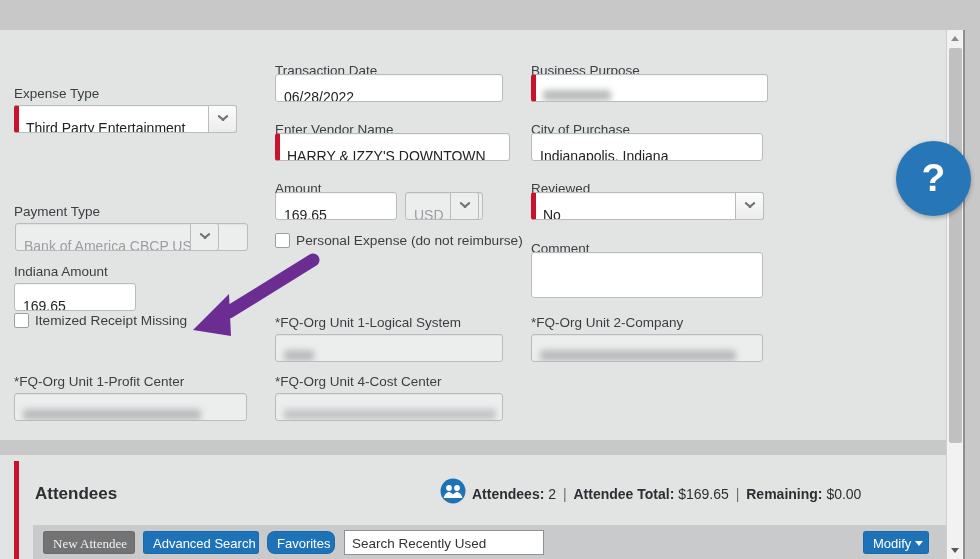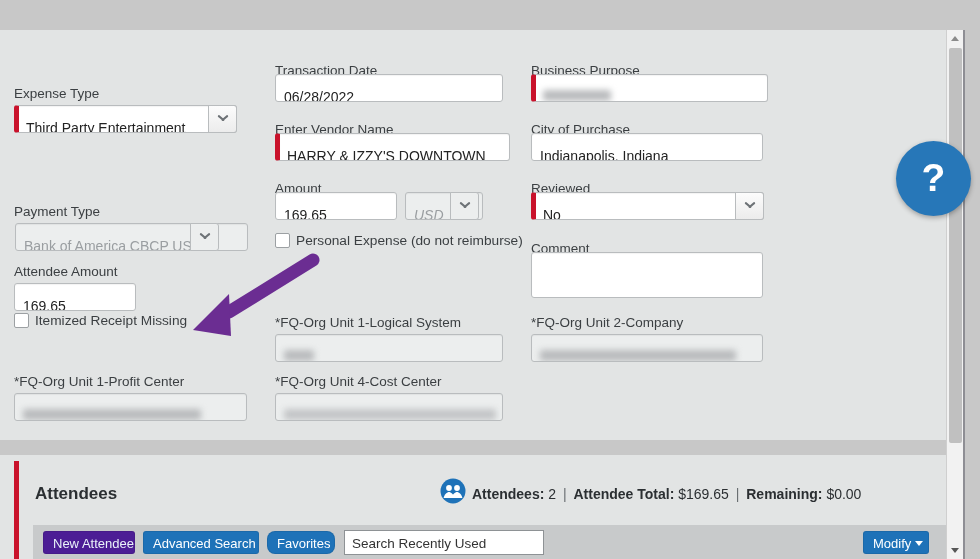--- a/index.html
+++ b/index.html
@@ -218,21 +218,21 @@
     font-size: 13px;
     color: #fff;
     text-align: center;
     line-height: 23px;
     padding: 0 9px;
     white-space: nowrap;
     cursor: pointer;
     border: 1px solid rgba(0,0,0,.08);
   }
   .btn-primary { background: #1e72b8; }
-  .btn-disabled { background: #4c1d95; color: #eaf3fa; cursor: default; }
+  .btn-disabled { background: #737373; color: #eaf3fa; cursor: default; font-family: Liberation Serif, serif; }
   .srchbox {
     position: absolute; top: 5px;
     height: 25px;
     background: #fff;
     border: 1px solid #8e9295;
     font-size: 13.5px;
     color: #333;
     padding: 2px 6px 0 7px;
     line-height: 21px;
     white-space: nowrap;
@@ -265,42 +265,42 @@
     </div>
 
     <div class="field-label" style="left:14px; top:174px;">Payment Type</div>
     <div class="sel-wrap" style="left:15px; top:193px; width:204px; height:28px;">
       <div class="ctrl disabled" style="left:0; top:0; width:233px;">Bank of America CBCP US</div>
       <div class="sel-btn flat">
         <span class="chev"></span>
       </div>
     </div>
 
-    <div class="field-label" style="left:14px; top:234px;">Attendee Amount</div>
+    <div class="field-label" style="left:14px; top:234px;">Indiana Amount</div>
     <div class="ctrl" style="left:14px; top:253px; width:122px;">169.65</div>
 
     <div class="cbrow" style="left:14px; top:283px;">
       <span class="cbox"></span><span>Itemized Receipt Missing</span>
     </div>
 
     <div class="field-label" style="left:14px; top:344px;">*FQ-Org Unit 1-Profit Center</div>
     <div class="ctrl disabled" style="left:14px; top:363px; width:233px;">
       <span class="blur" style="width:178px;"></span>
     </div>
 
     <div class="field-label" style="left:275px; top:33px;">Transaction Date</div>
     <div class="ctrl" style="left:275px; top:44px; width:228px;">06/28/2022</div>
 
     <div class="field-label" style="left:275px; top:92px;">Enter Vendor Name</div>
     <div class="ctrl req" style="left:275px; top:103px; width:235px;">HARRY &amp; IZZY'S DOWNTOWN</div>
 
     <div class="field-label" style="left:275px; top:151px;">Amount</div>
     <div class="ctrl" style="left:275px; top:162px; width:122px;">169.65</div>
     <div class="sel-wrap" style="left:405px; top:162px; width:74px; height:28px;">
-      <div class="ctrl disabled" style="left:0; top:0; width:78px;font-style:italic;">USD</div>
+      <div class="ctrl disabled" style="left:0; top:0; width:78px;">USD</div>
       <div class="sel-btn flat">
         <span class="chev"></span>
       </div>
     </div>
 
     <div class="cbrow" style="left:275px; top:203px;">
       <span class="cbox"></span><span>Personal Expense (do not reimburse)</span>
     </div>
 
     <div class="field-label" style="left:275px; top:285px;">*FQ-Org Unit 1-Logical System</div>

